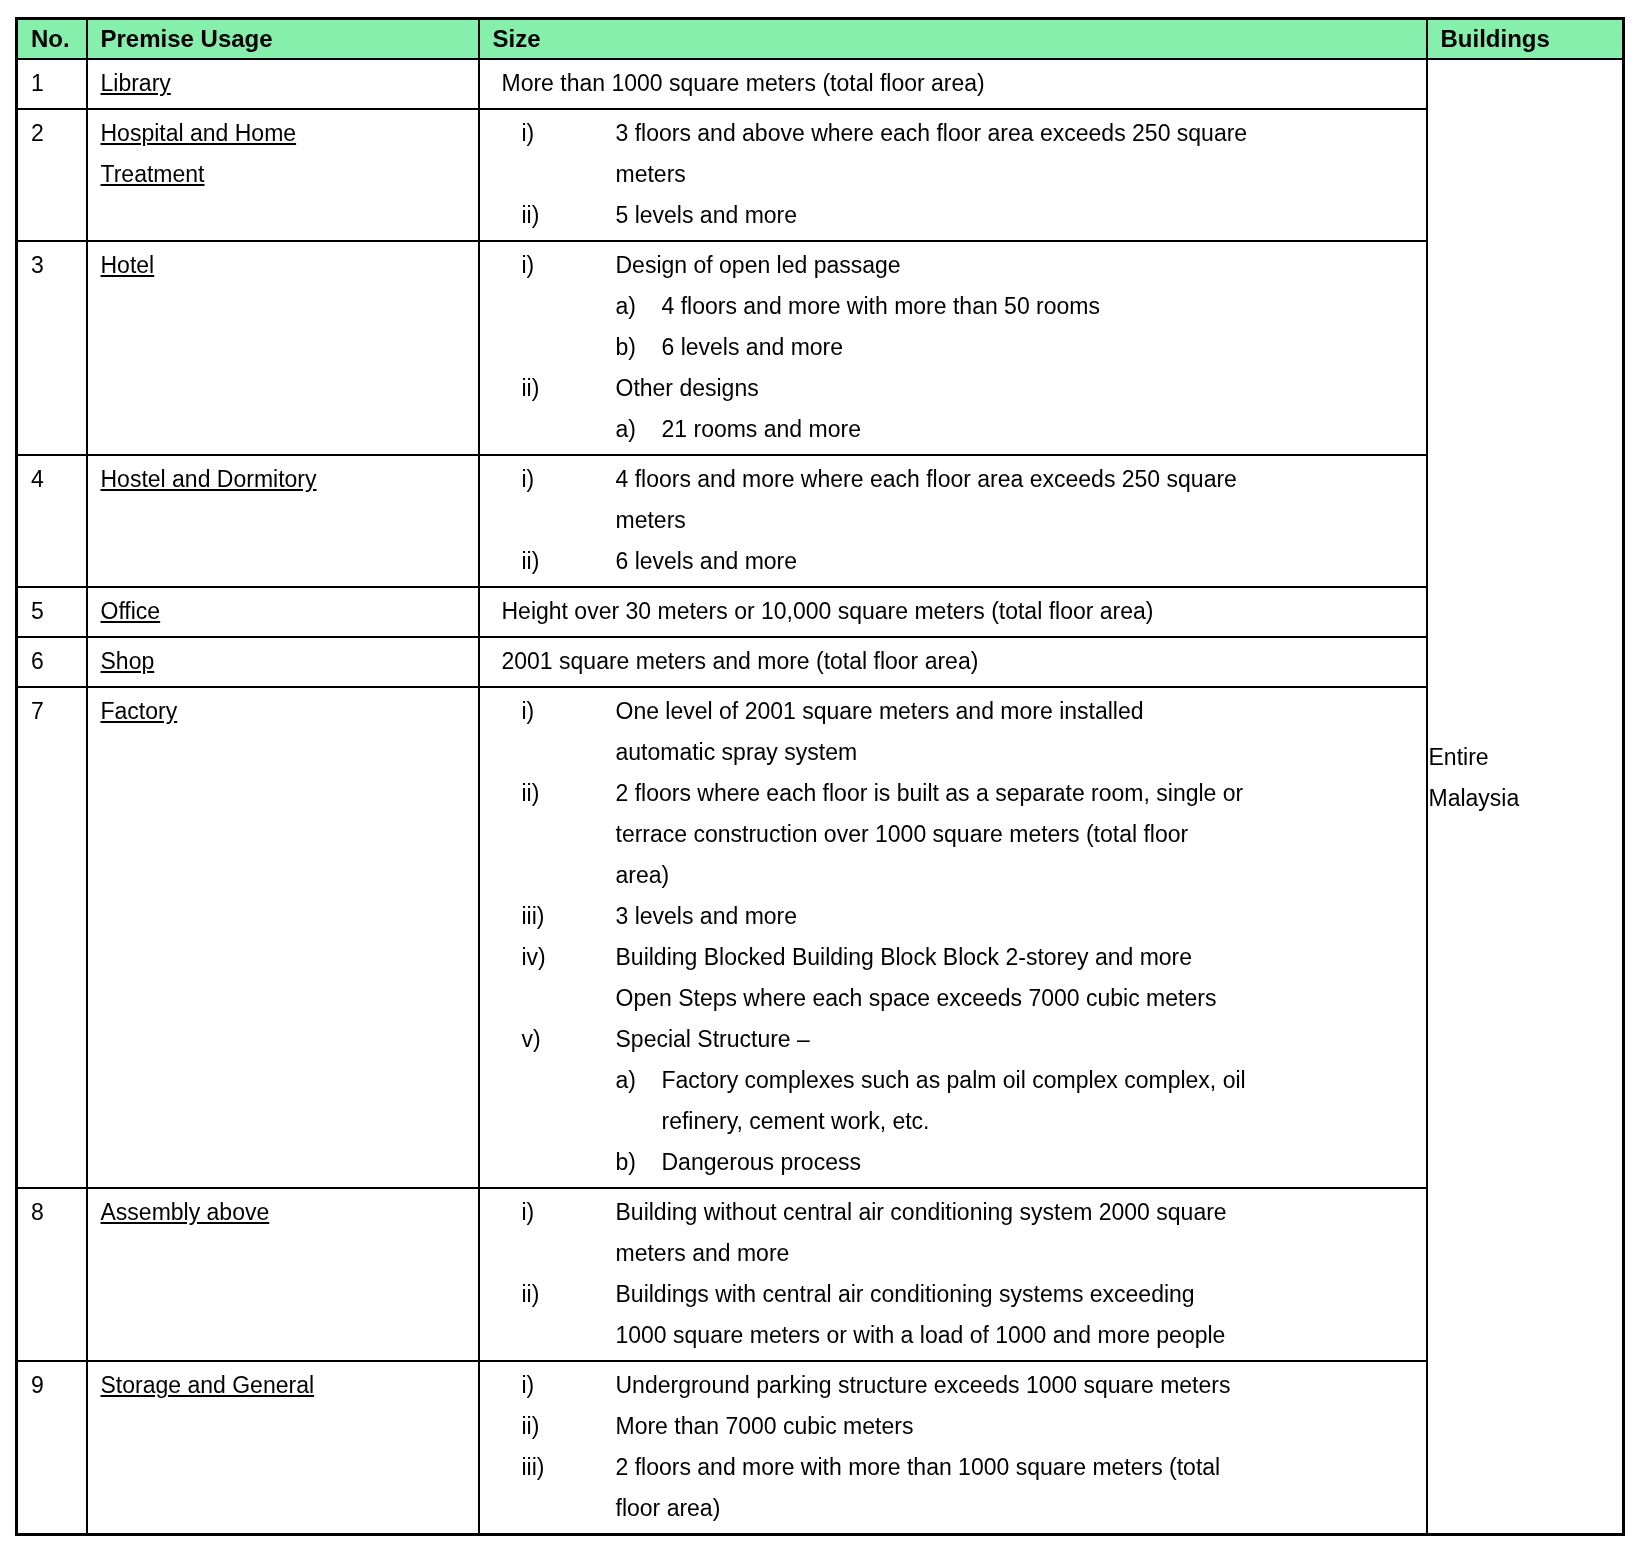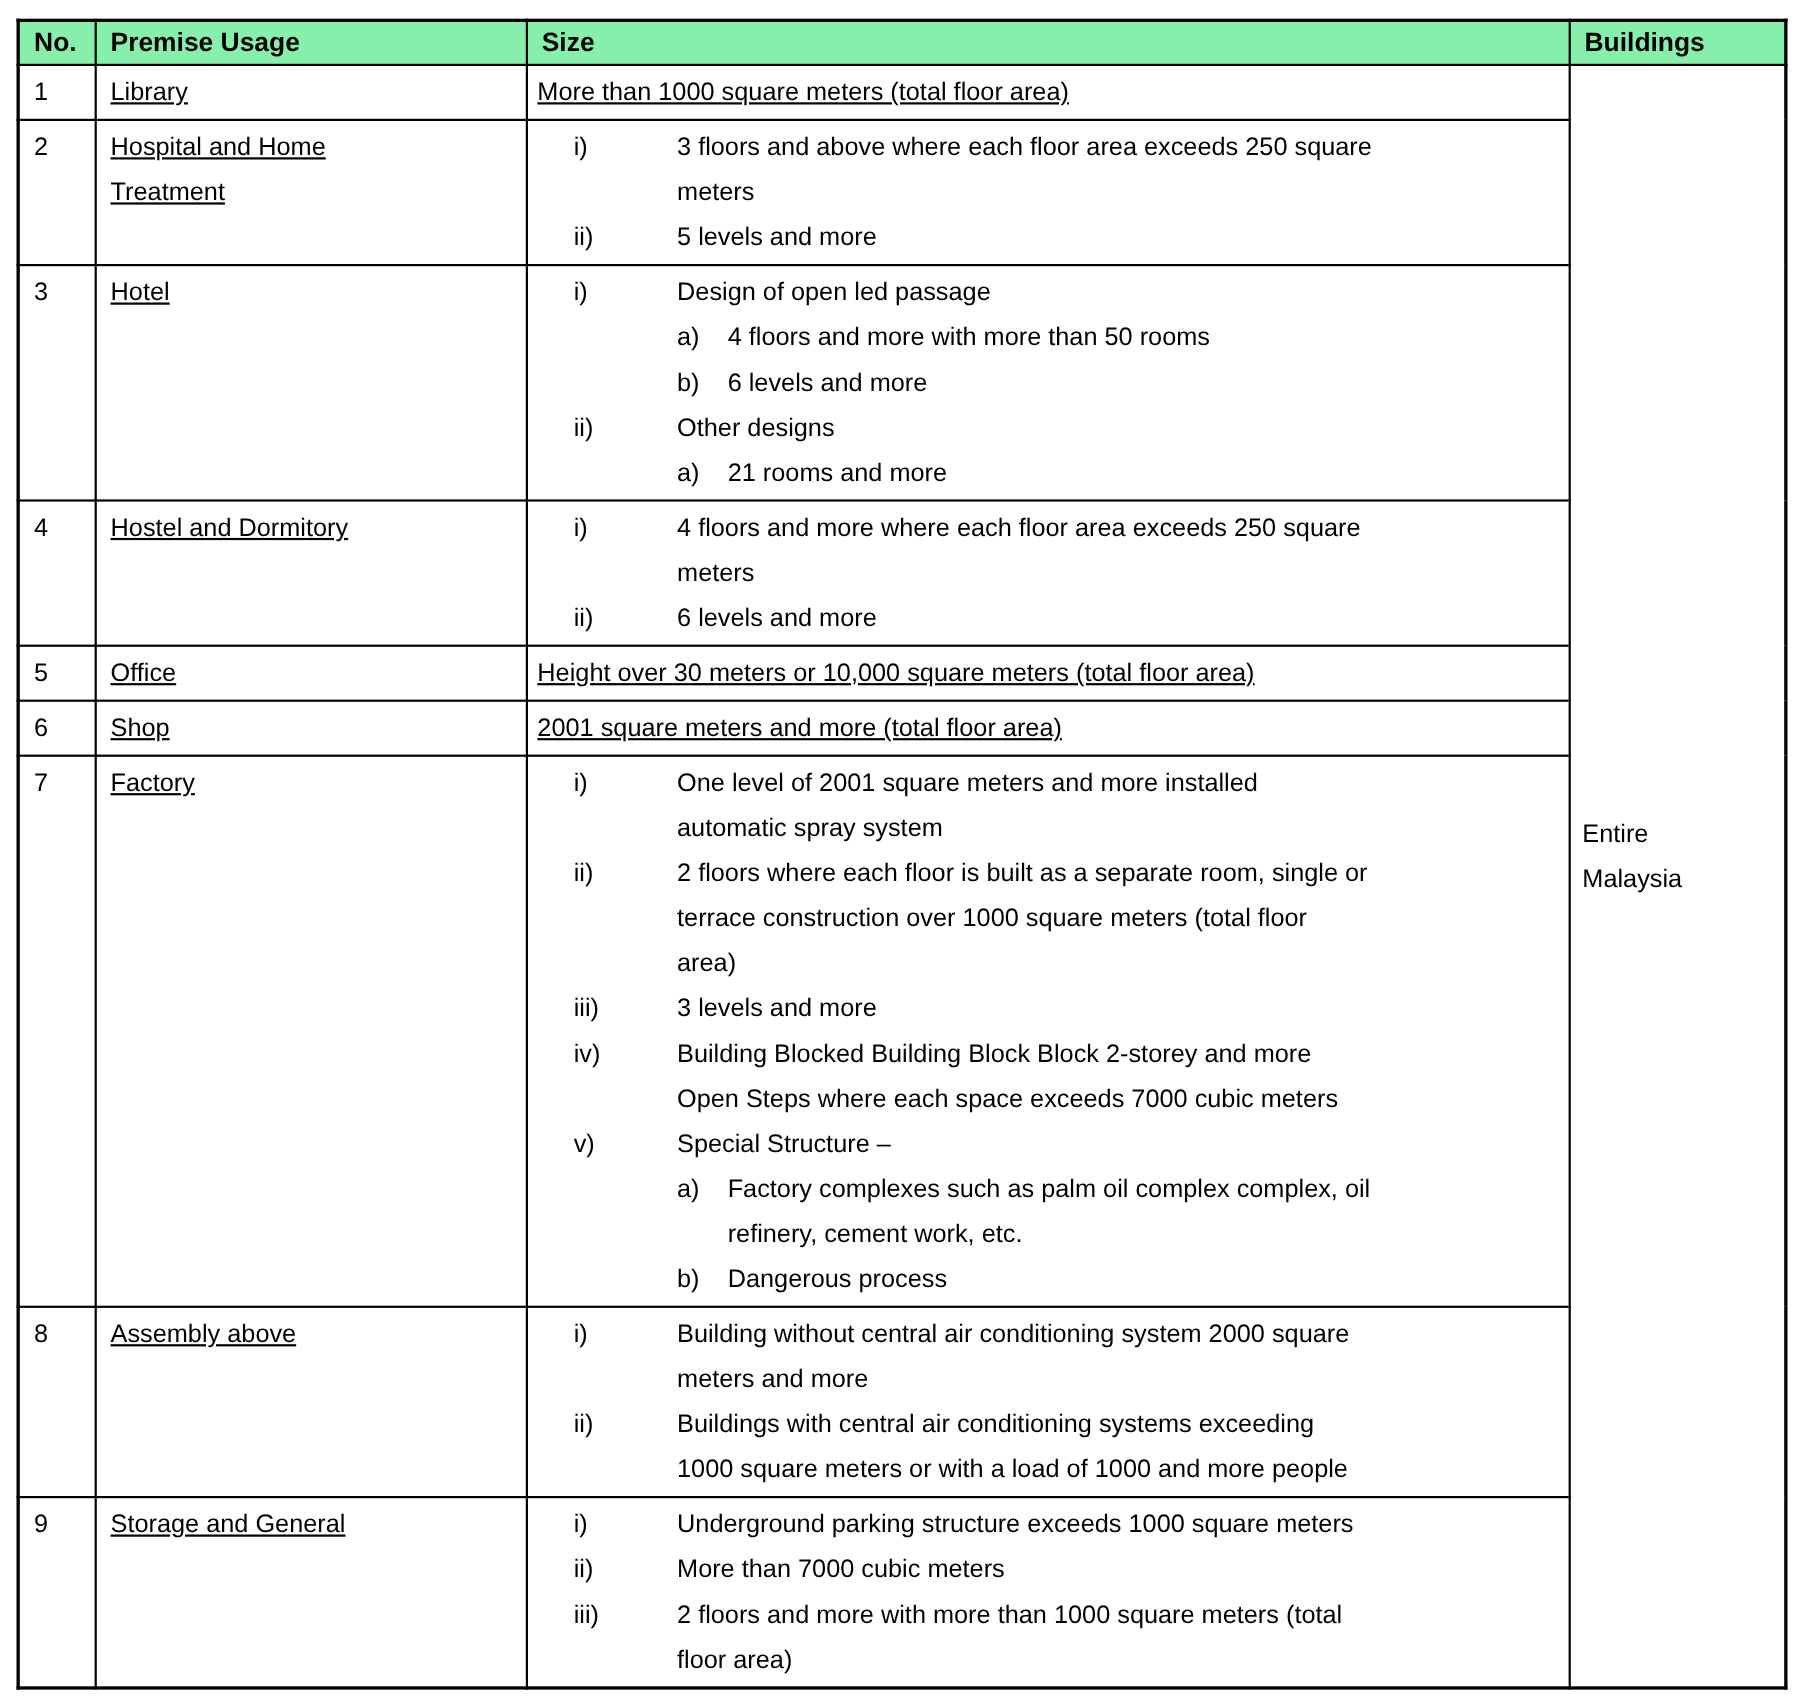--- a/index.html
+++ b/index.html
@@ -37,34 +37,34 @@
     line-height: 34px;
     padding: 2px 0 2px 13px;
   }
   td { padding: 3px 0 4px 0; }
 
   td.col-no      { padding-left: 13px; }
   td.col-premise { padding-left: 13px; padding-right: 6px; text-decoration: underline; }
 
   .pre { white-space: pre-line; }
 
-  td.col-size .plain { padding-left: 9px; padding-right: 10px; text-decoration: underline; }
+  td.col-size .plain { padding-left: 22px; padding-right: 10px; }
 
   .item { display: flex; }
   .item > .marker {
     flex: 0 0 136px;
     padding-left: 42px;
   }
   .subitem { display: flex; padding-left: 136px; }
   .subitem > .marker { flex: 0 0 46px; }
   .itext { flex: 1 1 auto; padding-right: 10px; }
 
   td.col-location {
     vertical-align: middle;
-    padding-left: 11px;
+    padding-left: 1px;
     padding-bottom: 40px;
   }
 </style>
 </head>
 <body>
 
 <div class="page">
   <table class="premises">
     <colgroup>
       <col class="c-no">

